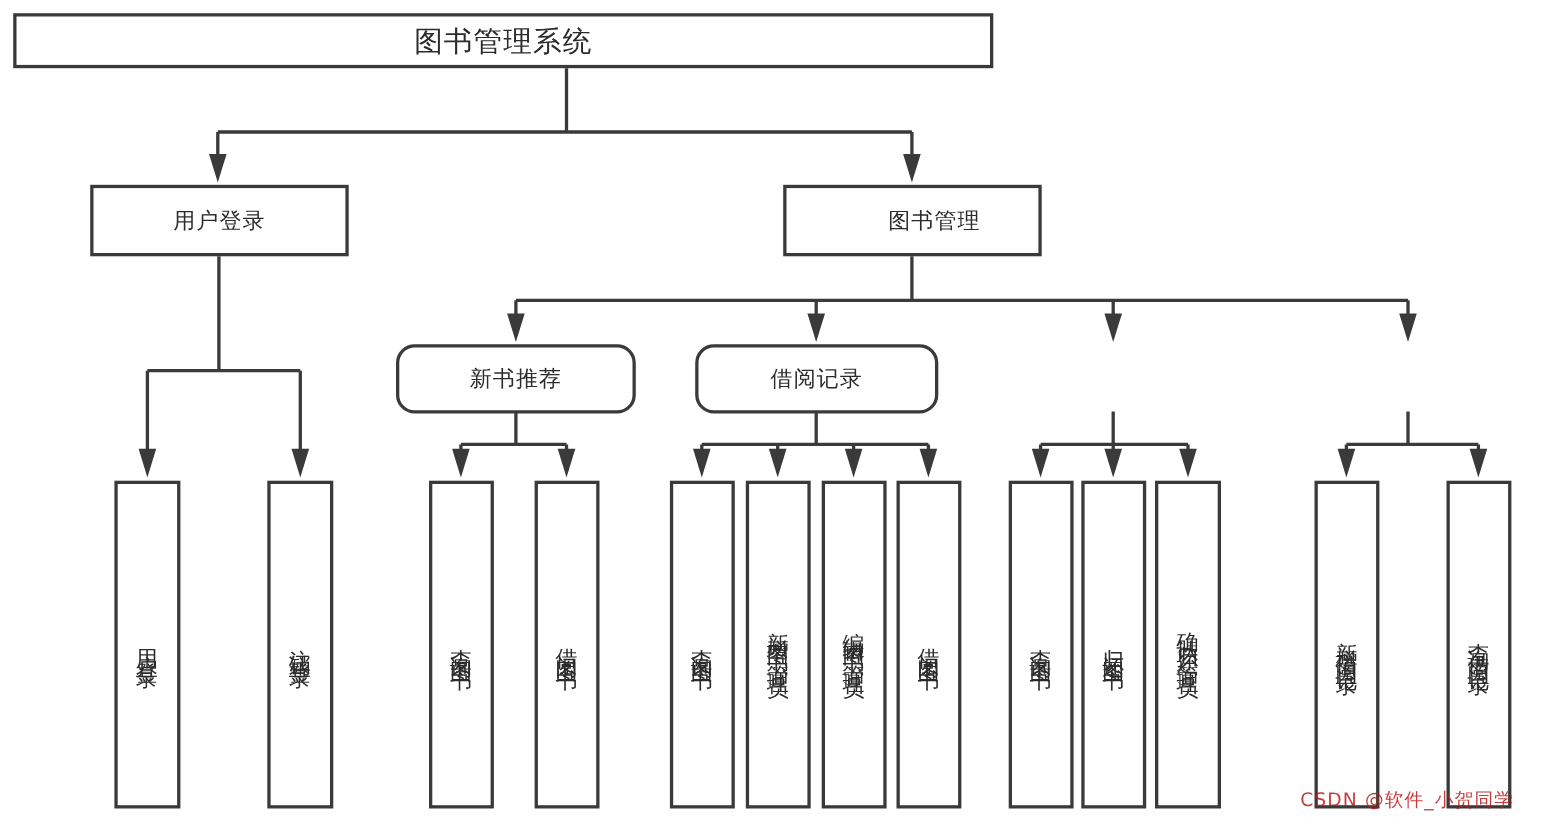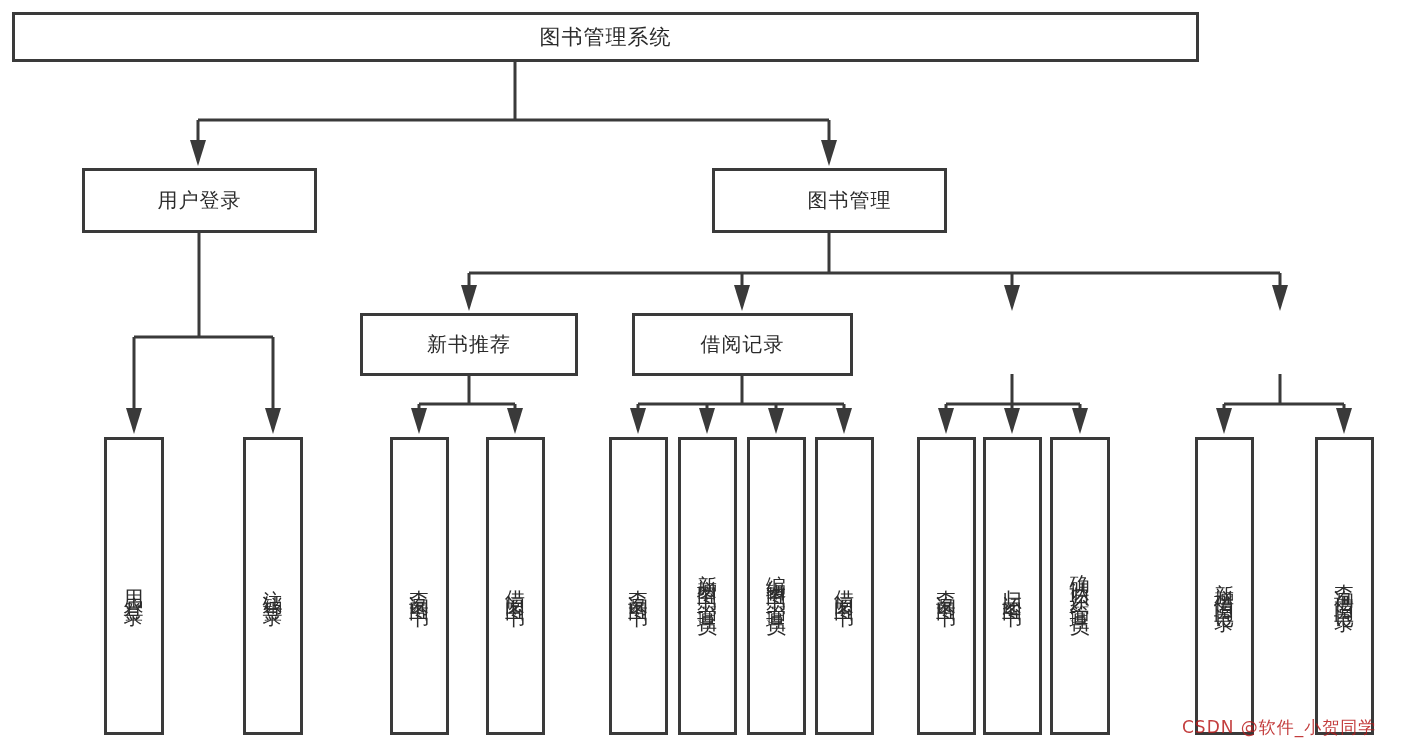--- a/index.html
+++ b/index.html
@@ -36,26 +36,26 @@
     letter-spacing: 1px;
   }
   .node .v {
     writing-mode: vertical-rl;
     text-orientation: mixed;
     letter-spacing: 6px;
     font-size: 20px;
     line-height: 1;
   }
   
-  .n-root { left: 12px; top: 12px; width: 1187px; height: 50px; font-size: 21px; }
+  .n-root { left: 12px; top: 12px; width: 891px; height: 50px; font-size: 26px; }
   
   .n-login { left: 82px;  top: 168px; width: 235px; height: 65px; }
   .n-mgmt  { left: 712px; top: 168px; width: 235px; height: 65px; padding-left: 40px; }
   
-  .lvl3 { top: 313px; height: 63px; }
+  .lvl3 { top: 313px; height: 63px; border-radius: 17px; }
   .n-rec { left: 360px;  width: 218px; }
   .n-bb  { left: 632px;  width: 221px; }
   .n-cb  { left: 904px;  width: 217px; }
   .n-br  { left: 1172px; width: 217px; }
   
   .leaf { top: 437px; height: 298px; width: 59px; }
   .f1  { left: 104px; width: 60px; }
   .f2  { left: 243px; width: 60px; }
   .f3  { left: 390px; }
   .f4  { left: 486px; }

